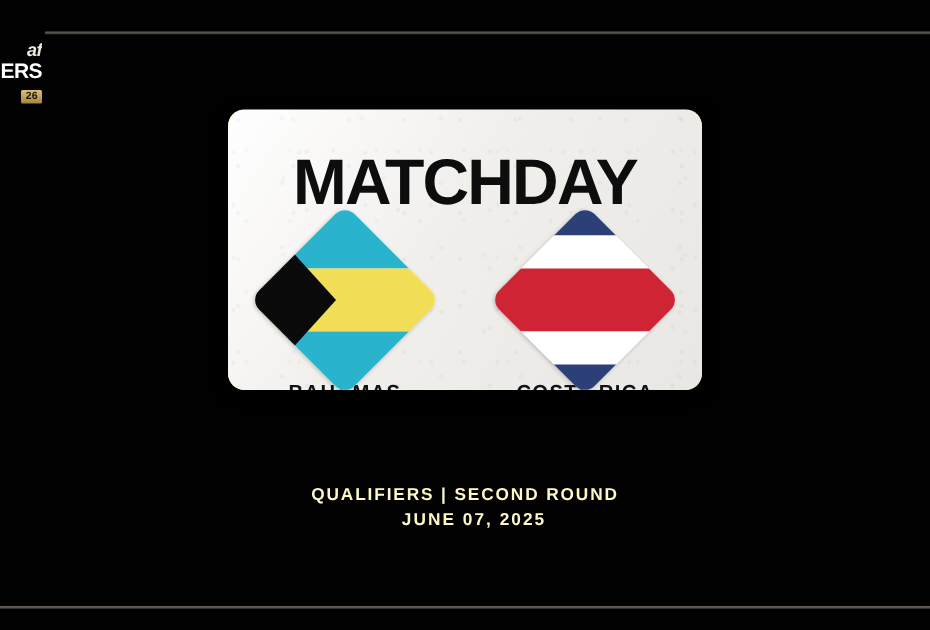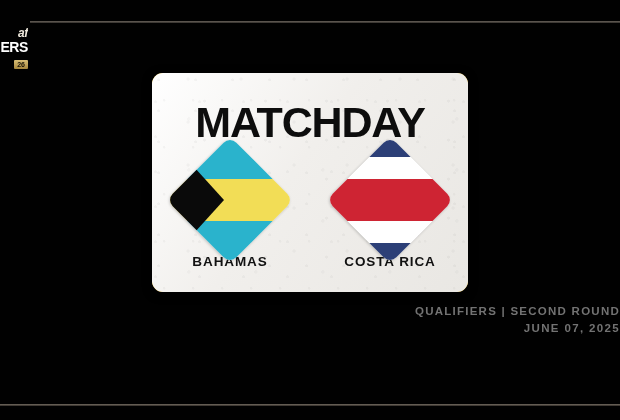--- a/index.html
+++ b/index.html
@@ -83,21 +83,21 @@
     border-radius: 1px;
     white-space: nowrap;
   }
 
   
   #matchday-card {
     position: absolute;
     left: 152px;
     top: 73px;
     width: 316px;
-    height: 219px;
+    height: 187px;
     background: #eab308;
     border-radius: 11px;
     box-shadow: 0 2px 10px rgba(0,0,0,.55);
     overflow: hidden;
   }
   #card-texture {
     position: absolute;
     inset: 0;
     background:
       radial-gradient(circle at 18% 22%, rgba(0,0,0,.035) 0 1.2px, transparent 1.6px),
@@ -189,23 +189,23 @@
     font-weight: 800;
     letter-spacing: .9px;
     color: #121212;
     white-space: nowrap;
   }
 
   
   #caption-block {
     position: absolute;
     left: 0; right: 0;
-    top: 303px;
-    text-align: right;
-    color: #737373;
+    top: 322px;
+    text-align: center;
+    color: #fef9c3;
   }
   #caption-competition {
     font-size: 11.5px;
     font-weight: 800;
     letter-spacing: 1.25px;
     line-height: 1.45;
   }
   #caption-date {
     font-size: 11.5px;
     font-weight: 800;

